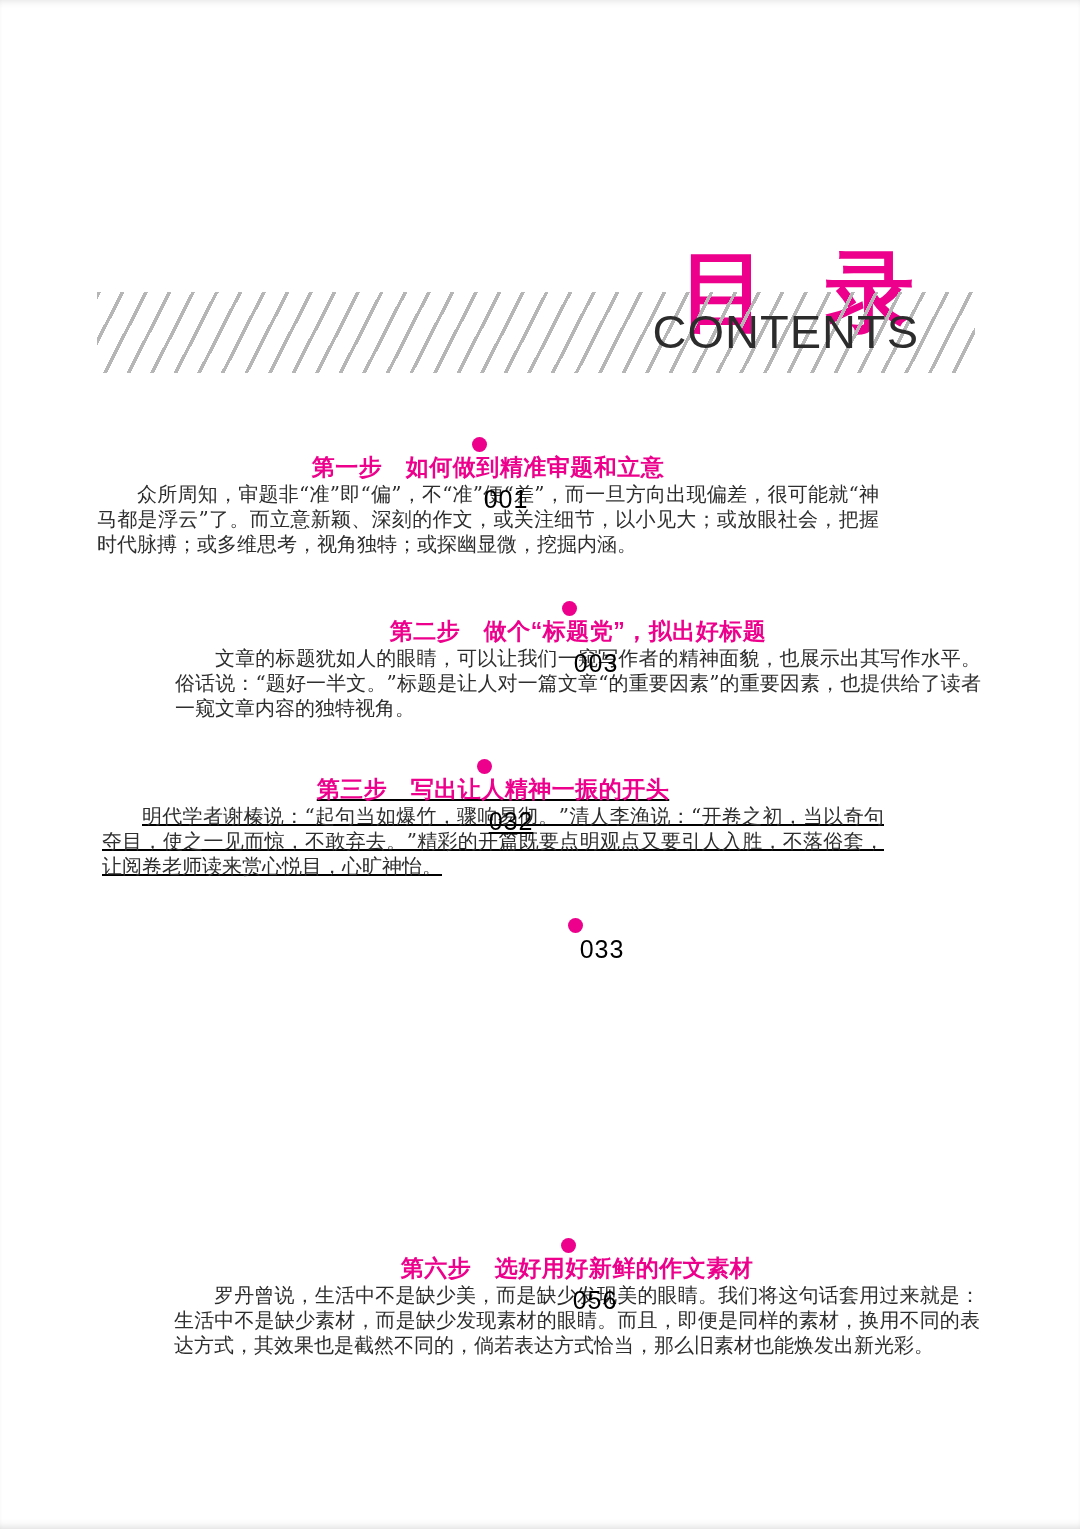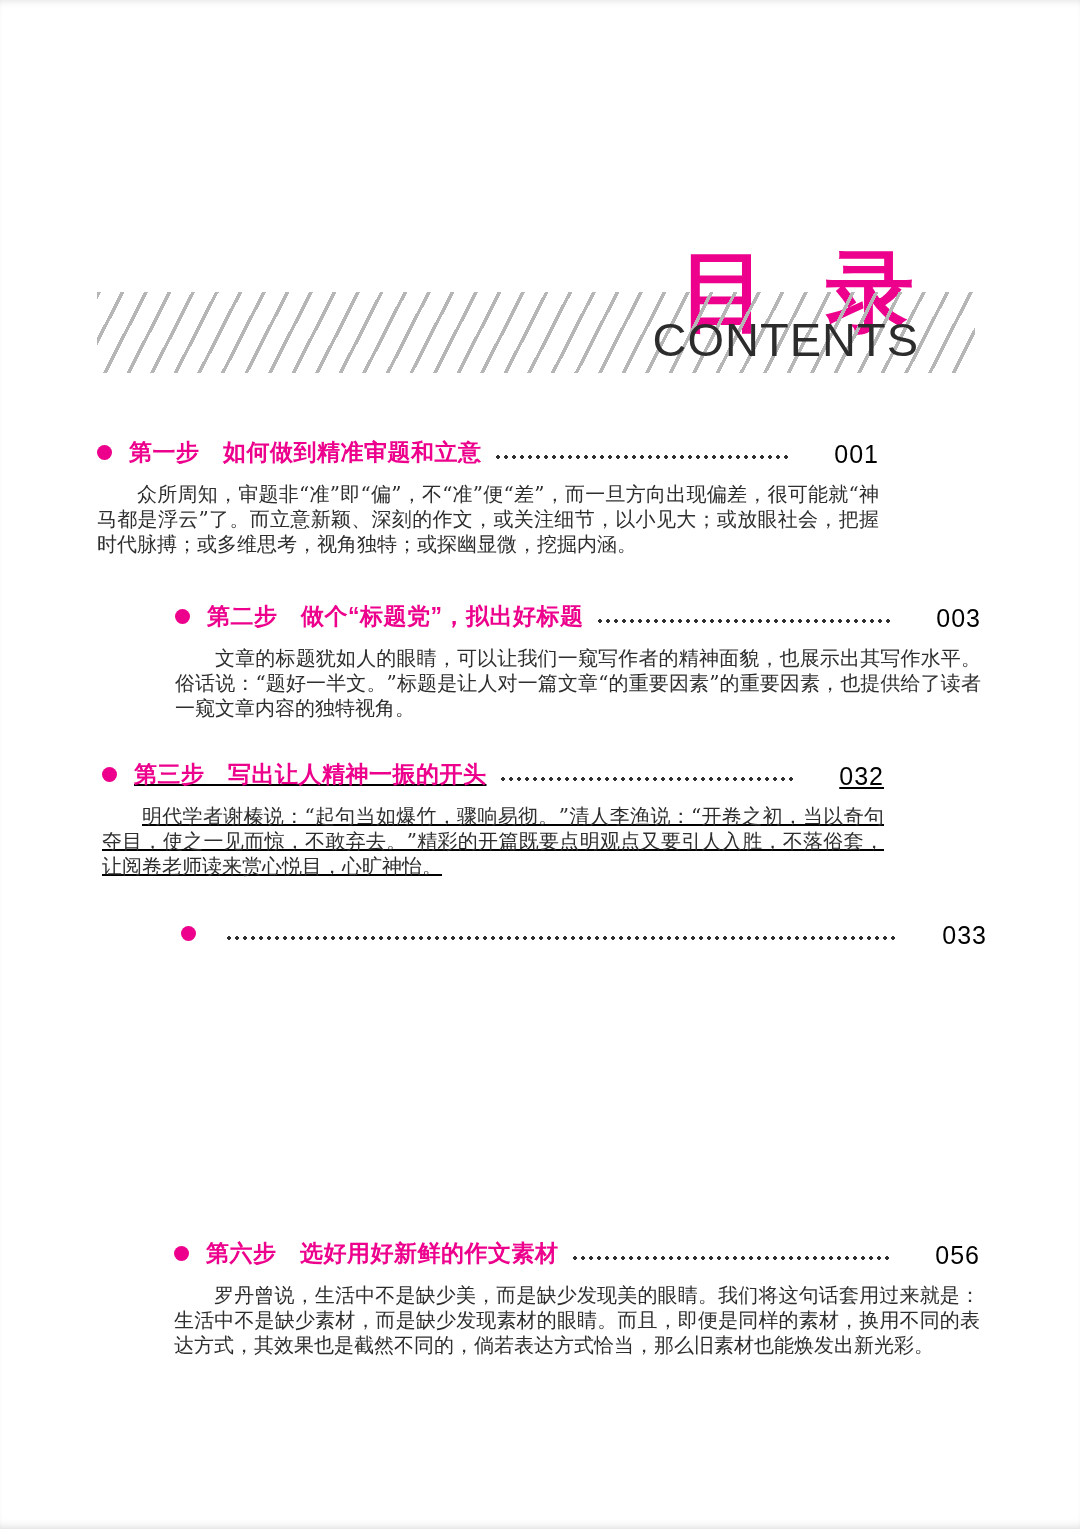--- a/index.html
+++ b/index.html
@@ -44,36 +44,36 @@
   }
   .banner-contents {
     position: absolute;
     right: 56px;
     top: 50%;
     transform: translateY(-52%);
     font-size: 47px;
     letter-spacing: 1px;
     color: #2c2c2c;
     font-weight: 400;
-    margin-top: 8px;
   }
 
   
   .toc-block { position: absolute; }
   .pos-1 { top: 437px;  left: 97px;  width: 782px; }
   .pos-2 { top: 601px;  left: 175px; width: 806px; }
   .pos-3 { top: 759px;  left: 102px;  width: 782px; text-decoration: underline; }
   .pos-4 { top: 918px;  left: 181px; width: 806px; }
   .pos-5 { top: 1076px; left: 97px;  width: 782px; }
   .pos-6 { top: 1238px; left: 174px; width: 806px; }
 
   .entry-row {
     display: flex;
     align-items: center;
     height: 30px;
+    flex-direction: column;
   }
   .bullet {
     flex: 0 0 auto;
     width: 15px;
     height: 15px;
     border-radius: 50%;
     background: var(--accent, #ec008c);
     margin-right: 17px;
   }
   .entry-title {

